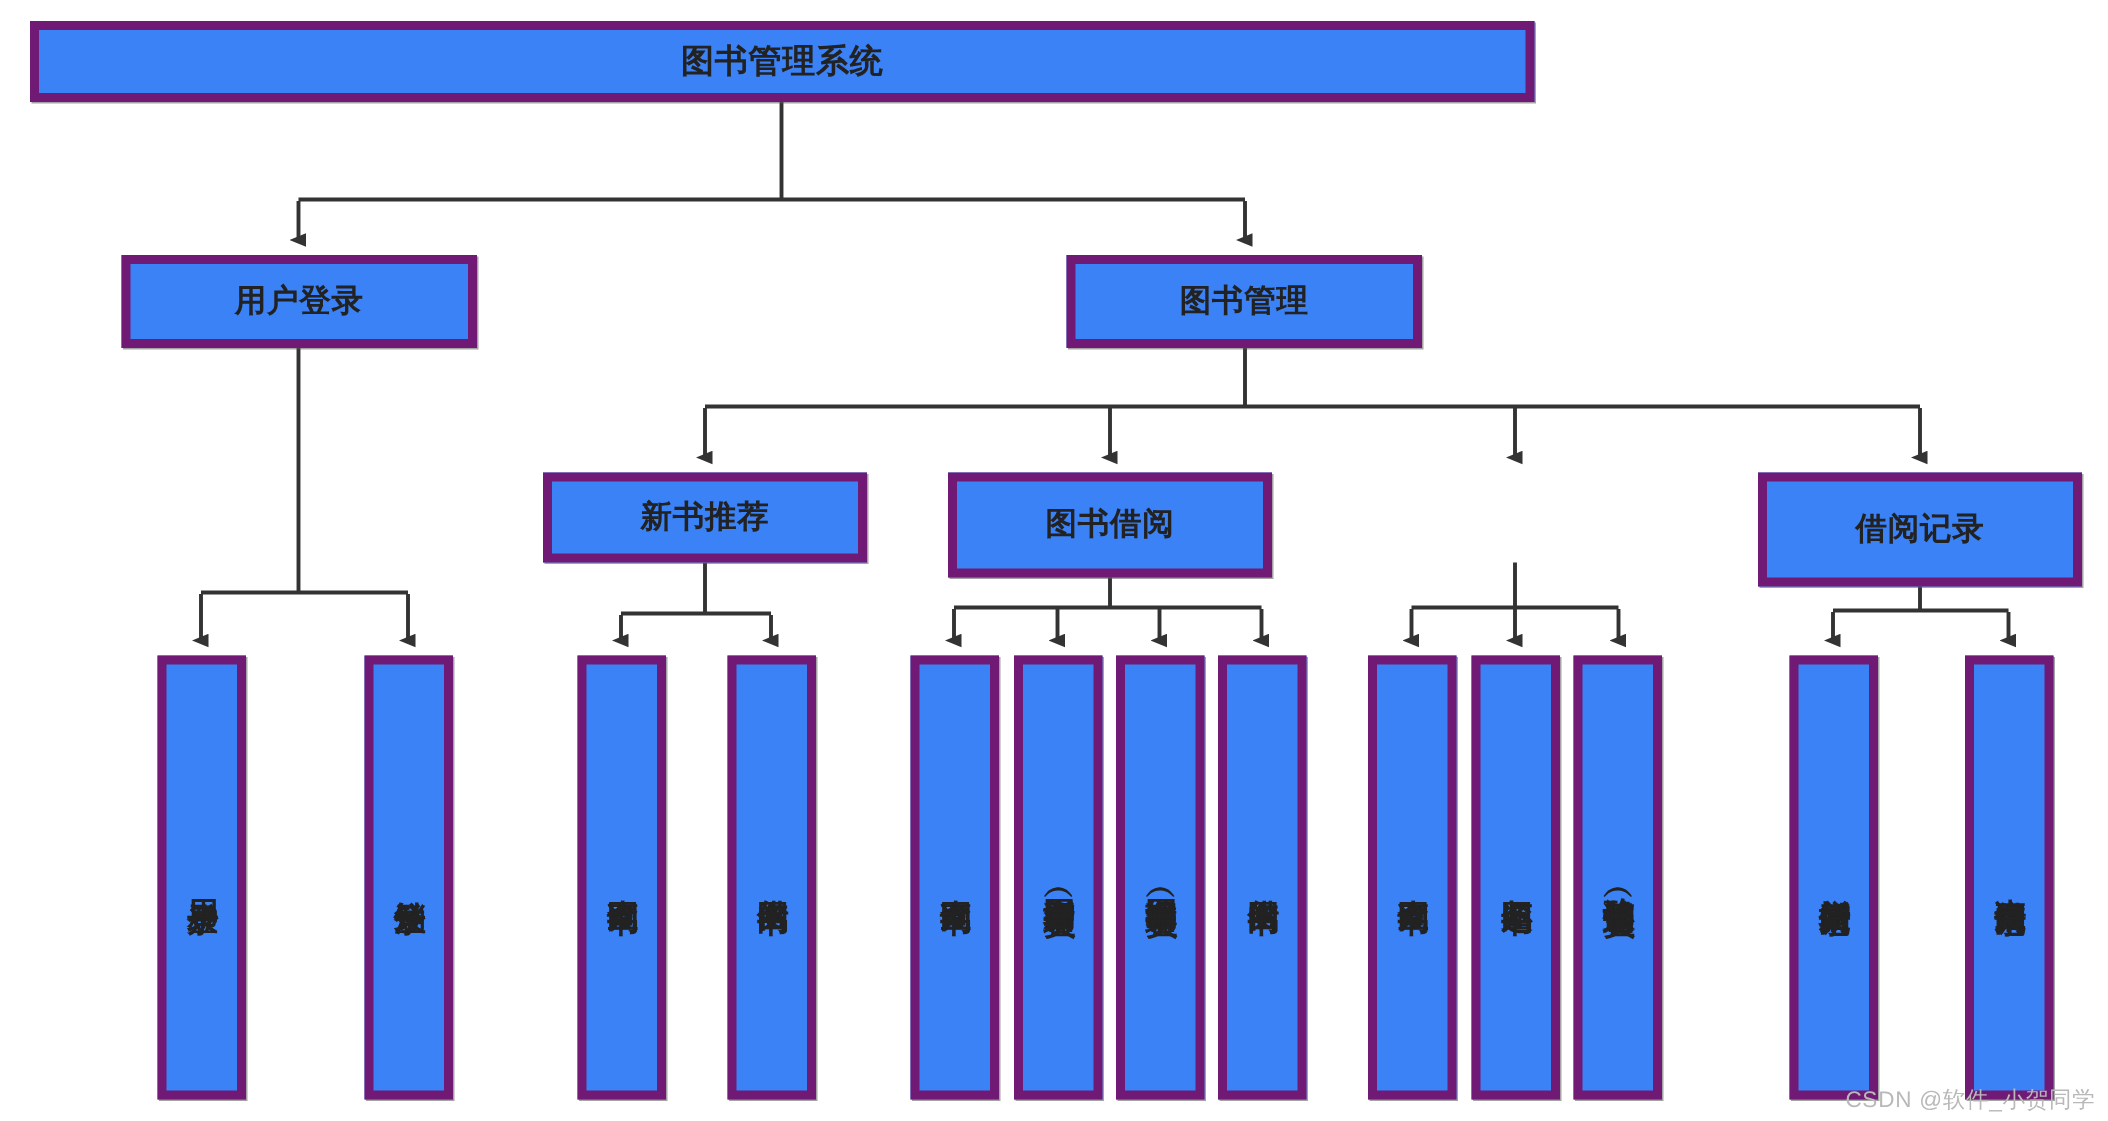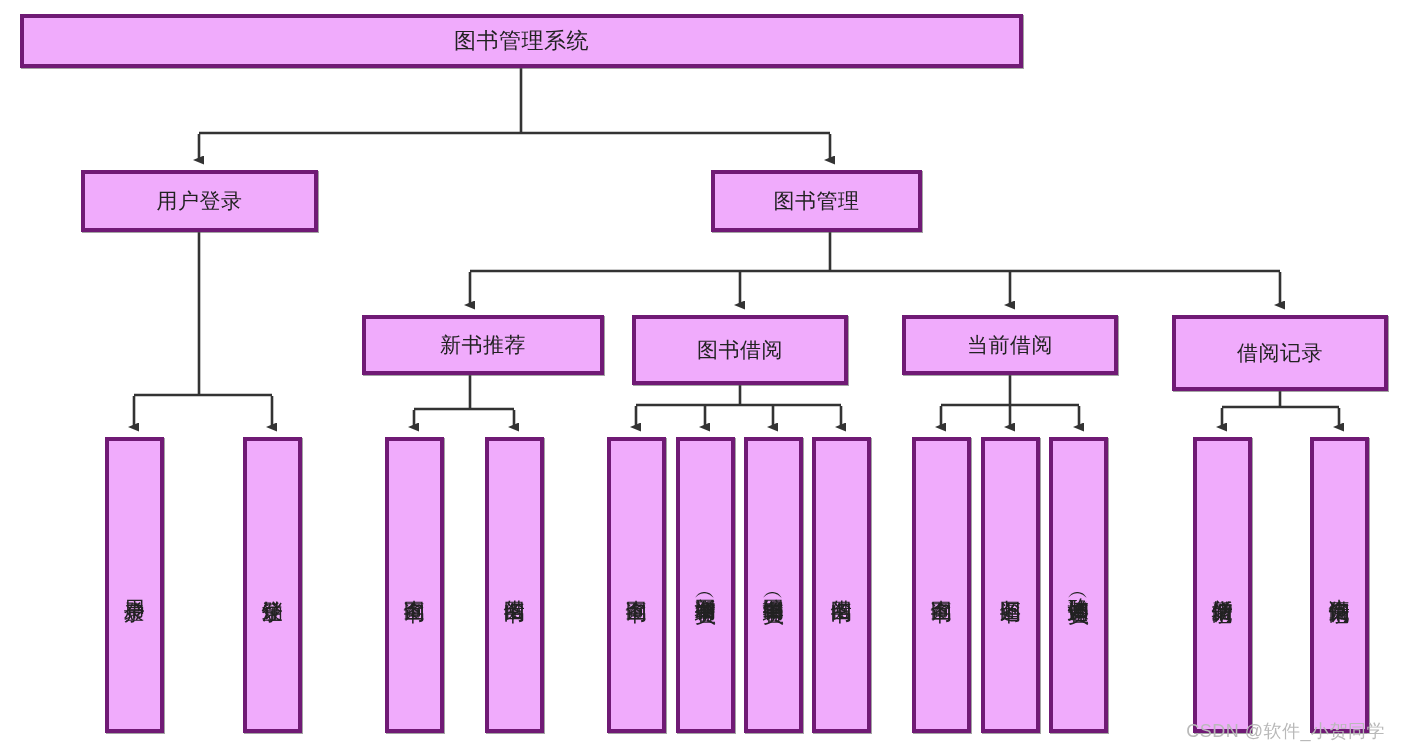--- a/index.html
+++ b/index.html
@@ -21,28 +21,29 @@
     position: absolute;
     left: 0;
     top: 0;
     width: 1405px;
     height: 747px;
     pointer-events: none;
   }
   .node {
     position: absolute;
     box-sizing: border-box;
-    background: #f0abfc;
-    border: 4px solid #701a75;
+    background: #3b82f6;
+    border: 6px solid #701a75;
     box-shadow: 1px 1px 0 0 rgba(90,90,90,0.55);
     display: flex;
     align-items: center;
     justify-content: center;
     color: #222222;
     overflow: hidden;
+    font-weight: bold;
   }
   .node .lbl {
     display: block;
     text-align: center;
     line-height: 1.18;
     letter-spacing: 0.5px;
     white-space: nowrap;
   }
   .node.horiz .lbl {
     font-size: 21px;
@@ -57,23 +58,23 @@
   .node.vert .lbl {
     writing-mode: vertical-rl;
     text-orientation: upright;
     font-size: 21px;
     line-height: 1.12;
     letter-spacing: 1px;
     white-space: nowrap;
   }
   .watermark {
     position: absolute;
-    right: 20px;
+    right: 8px;
     bottom: 4px;
-    font-size: 18px;
+    font-size: 15px;
     color: #b9b9b9;
     letter-spacing: 0.5px;
     white-space: nowrap;
     user-select: none;
   }
 </style>
 </head>
 <body>
 
 <div id="canvas">
@@ -128,33 +129,30 @@
     </g>
   </svg>
 
   <div class="node horiz root" style="left:20px; top:14px; width:1003px; height:54px;">
     <span class="lbl">图书管理系统</span>
   </div>
 
   <div class="node horiz" style="left:81px; top:170px; width:237px; height:62px;">
     <span class="lbl">用户登录</span>
   </div>
-  <div class="node horiz" style="left:711px; top:170px; width:211px; height:62px;">
+  <div class="node horiz" style="left:711px; top:170px; width:237px; height:62px;">
     <span class="lbl">图书管理</span>
   </div>
 
-  <div class="node horiz" style="left:362px; top:315px; width:242px; height:60px;">
+  <div class="node horiz" style="left:362px; top:315px; width:216px; height:60px;">
     <span class="lbl">新书推荐</span>
   </div>
   <div class="node horiz" style="left:632px; top:315px; width:216px; height:70px;">
     <span class="lbl">图书借阅</span>
   </div>
-  <div class="node horiz" style="left:902px; top:315px; width:216px; height:60px;">
-    <span class="lbl">当前借阅</span>
-  </div>
   <div class="node horiz" style="left:1172px; top:315px; width:216px; height:76px;">
     <span class="lbl">借阅记录</span>
   </div>
 
   <div class="node vert" style="left:105px; top:437px; width:59px; height:296px;">
     <span class="lbl">用户登录</span>
   </div>
   <div class="node vert" style="left:243px; top:437px; width:59px; height:296px;">
     <span class="lbl">注销登录</span>
   </div>

